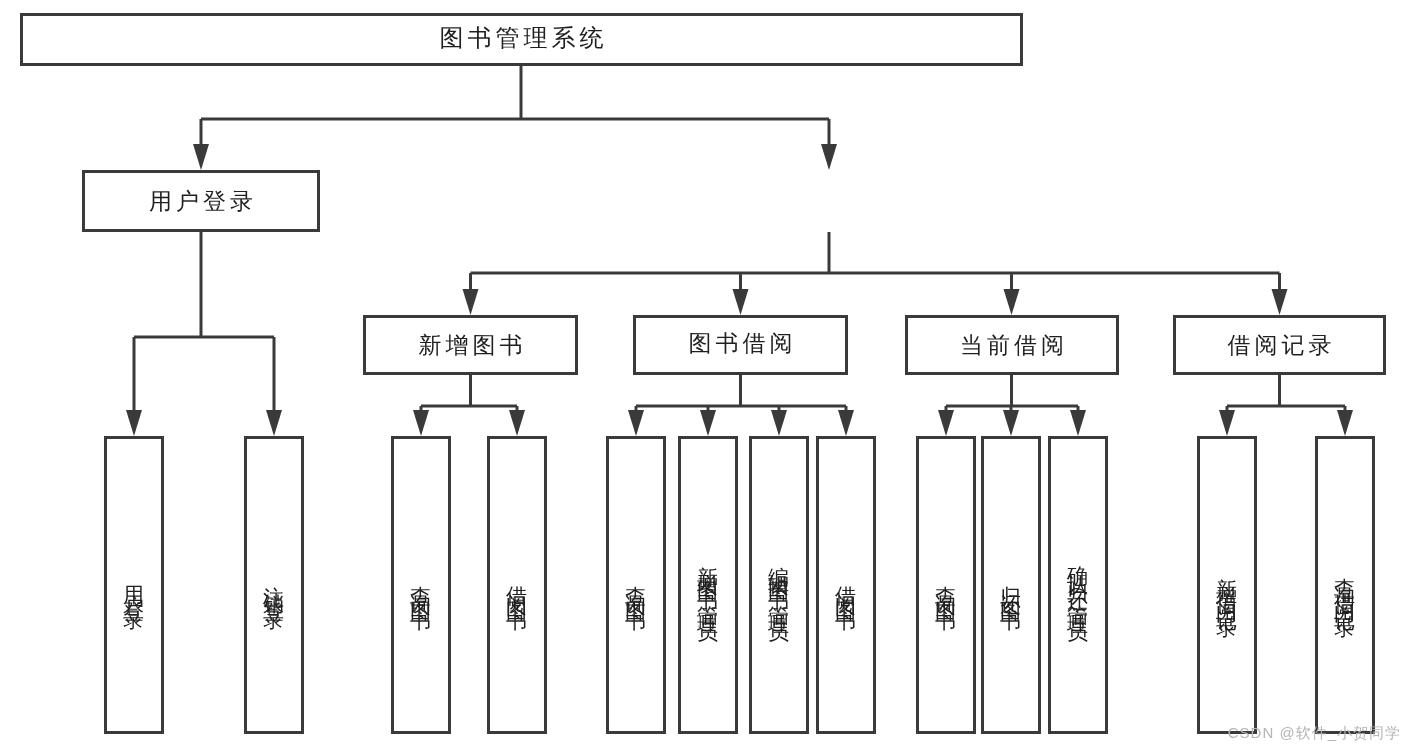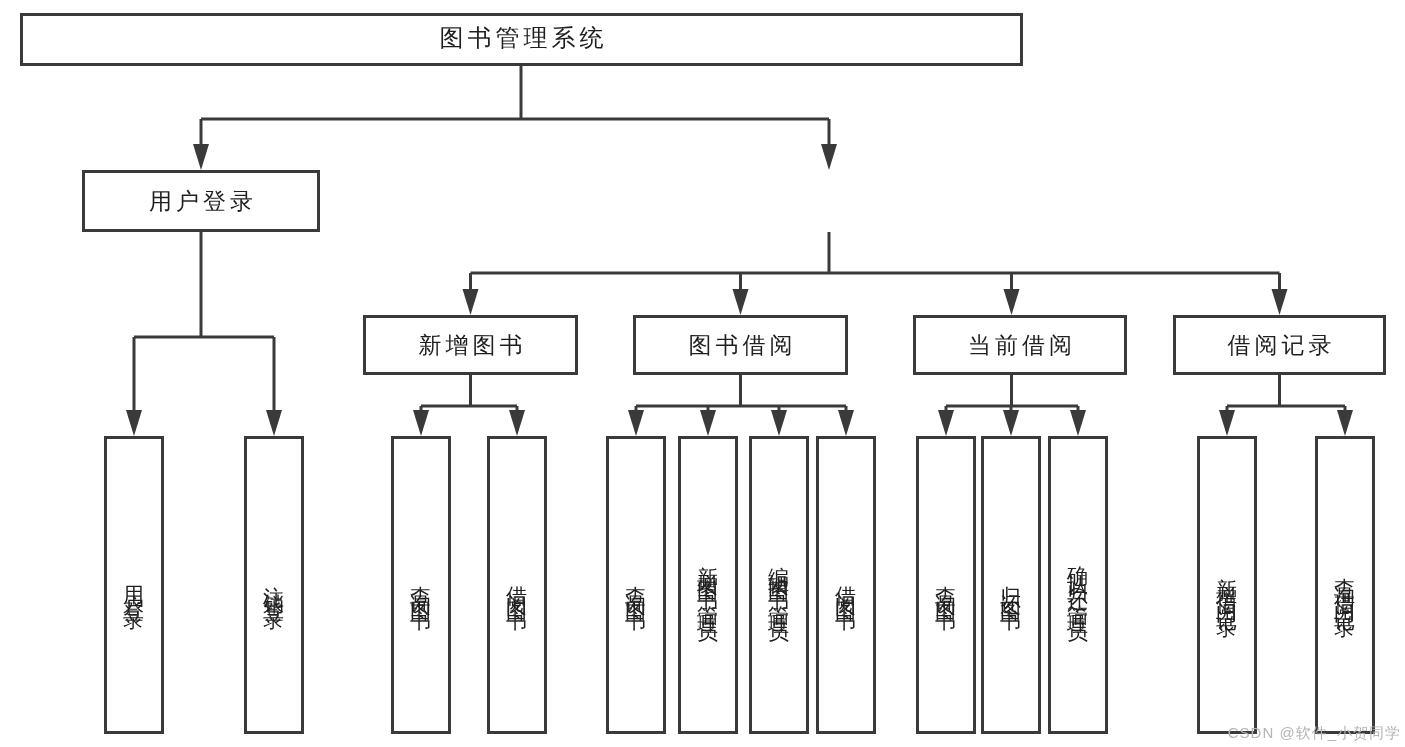--- a/index.html
+++ b/index.html
@@ -118,24 +118,24 @@
     <span class="lbl">图书管理系统</span>
   </div>
 
   <div class="node" style="left:82px; top:170px; width:238px; height:62px;">
     <span class="lbl">用户登录</span>
   </div>
 
   <div class="node" style="left:363px; top:315px; width:215px; height:60px;">
     <span class="lbl">新增图书</span>
   </div>
-  <div class="node" style="left:633px; top:315px; width:215px; height:60px;">
+  <div class="node" style="left:633px; top:315px; width:215px; height:60px;font-family:Liberation Mono, monospace;">
     <span class="lbl">图书借阅</span>
   </div>
-  <div class="node" style="left:905px; top:315px; width:214px; height:60px;margin-left:8px;">
+  <div class="node" style="left:905px; top:315px; width:214px; height:60px;">
     <span class="lbl">当前借阅</span>
   </div>
   <div class="node" style="left:1173px; top:315px; width:213px; height:60px;">
     <span class="lbl">借阅记录</span>
   </div>
 
   <div class="node vert" style="left:104px; top:436px; width:60px; height:298px;">
     <span class="lbl">用户登录</span>
   </div>
   <div class="node vert" style="left:244px; top:436px; width:60px; height:298px;">

